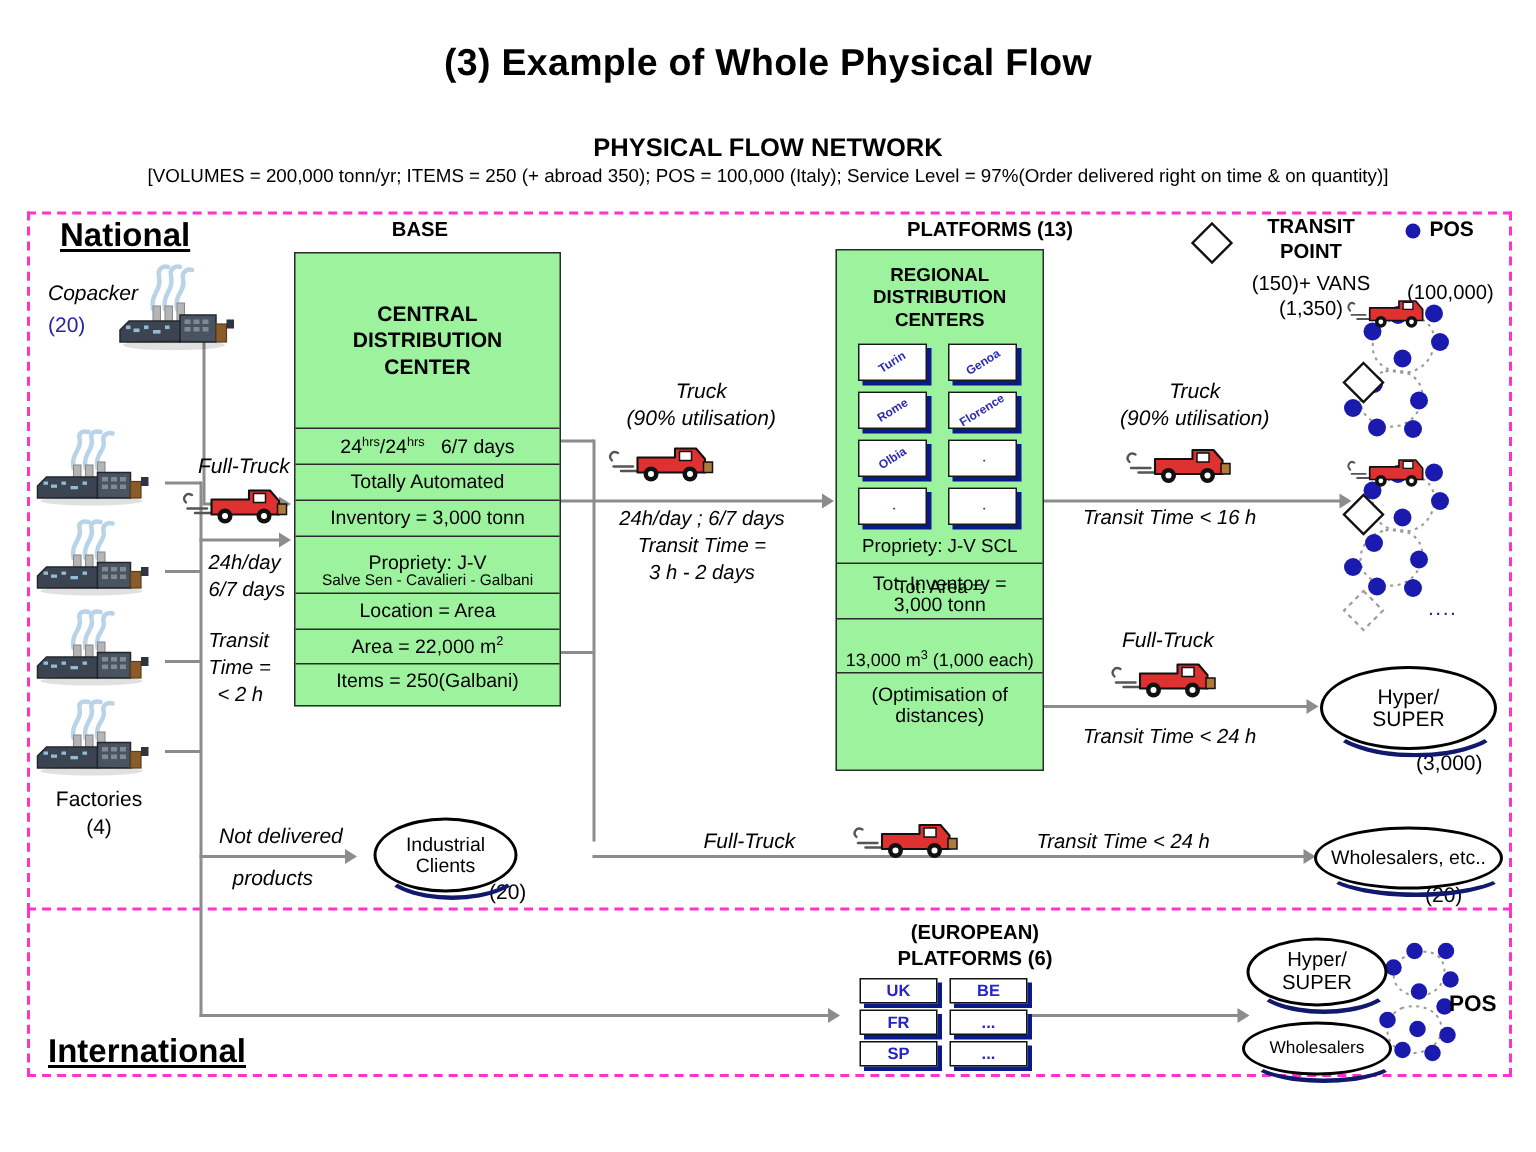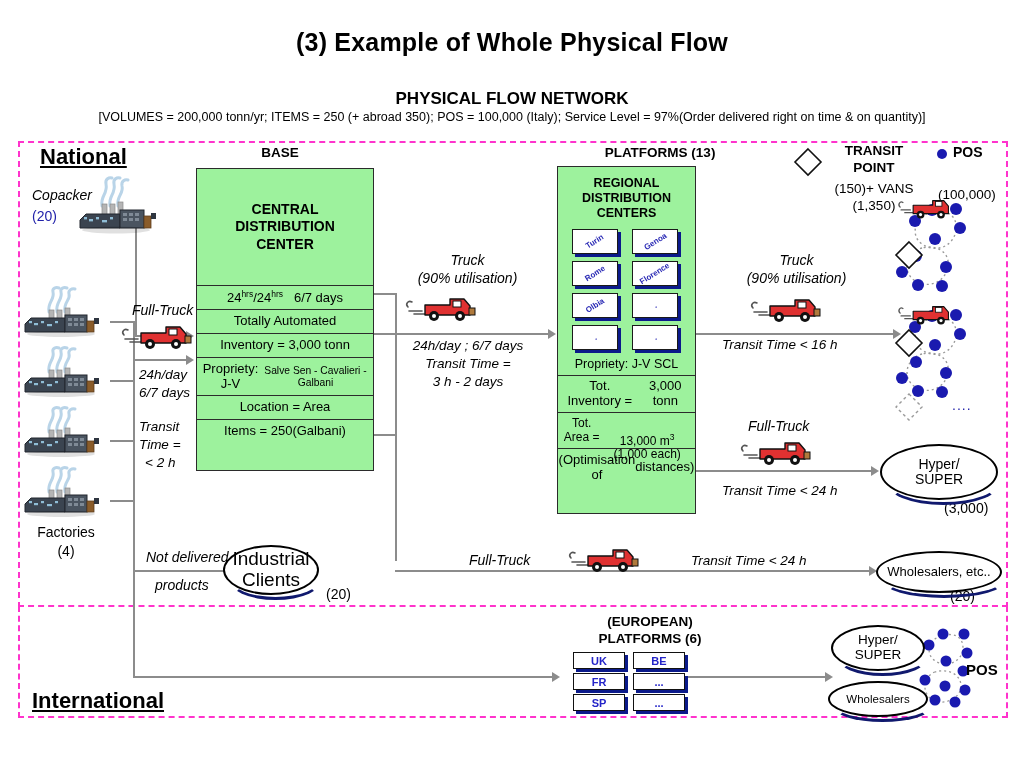--- a/index.html
+++ b/index.html
@@ -27,21 +27,21 @@
   .col-head{font-size:13.5px;font-weight:bold;text-align:center;}
   #head-base{left:205px;top:145px;width:150px;}
   #head-platforms{left:540px;top:145px;width:240px;}
   #head-eu{left:560px;top:614px;width:180px;line-height:1.25;}
 
   
   .gbox{background:#9df29d;border:1.6px solid #2b2b2b;box-sizing:border-box;}
   .grow{border-top:1.6px solid #2b2b2b;box-sizing:border-box;
         display:flex;align-items:center;justify-content:center;
         font-size:13px;line-height:1.12;text-align:center;padding:1px 3px;}
-  .grow.tall{}
+  .grow.tall{flex-direction:column;justify-content:flex-end;}
   .sub{font-size:10.3px;}
   sup{font-size:8.5px;vertical-align:super;}
 
   #cdc{left:196px;top:168px;width:178px;height:303px;}
   #cdc .title{height:116px;display:flex;align-items:center;justify-content:center;
        font-size:14px;font-weight:bold;line-height:1.25;text-align:center;}
 
   #rdc{left:557px;top:166px;width:139px;height:348px;}
   #rdc .title{height:46px;display:flex;align-items:center;justify-content:center;
        font-size:12.5px;font-weight:bold;line-height:1.2;text-align:center;padding-top:8px;}
@@ -324,20 +324,23 @@
   <div class="grow" style="height:24px;">
     <span><span>24</span><sup>hrs</sup>/<span>24</span><sup>hrs</sup>&nbsp;&nbsp;&nbsp;<span>6/7 days</span></span>
   </div>
   <div class="grow" style="height:24px;">Totally Automated</div>
   <div class="grow" style="height:24px;">Inventory = 3,000 tonn</div>
   <div class="grow tall" style="height:38px;">
     <div>Propriety: J-V</div>
     <div class="sub">Salve Sen - Cavalieri - Galbani</div>
   </div>
   <div class="grow" style="height:24px;">Location = Area</div>
+  <div class="grow" style="height:23px;">
+    <span><span>Area = 22,000 m</span><sup>2</sup></span>
+  </div>
   <div class="grow" style="height:24px;">Items = 250(Galbani)</div>
 </div>
 
 <div class="abs lbl it ctr" style="left:390px;top:252px;width:155px;font-size:14px;">
   <div>Truck</div>
   <div>(90% utilisation)</div>
 </div>
 <div class="abs" style="left:405px;top:294px;">
   <svg width="76" height="30" viewBox="0 0 76 30">
     <g stroke="#555" stroke-width="1.6" fill="none" stroke-linecap="round">
@@ -606,21 +609,21 @@
 <div class="abs lbl it" style="left:691px;top:553px;font-size:13.5px;">Transit Time &lt; 24 h</div>
 
 <div class="ellipse" style="left:876px;top:551px;width:122px;height:38px;font-size:13px;">
   <em>Wholesalers, etc..</em>
 </div>
 <div class="abs lbl" style="left:950px;top:588px;font-size:14px;">(20)</div>
 
 <div class="abs lbl it" style="left:146px;top:549px;font-size:14px;">Not delivered</div>
 <div class="abs lbl it" style="left:155px;top:577px;font-size:14px;">products</div>
 
-<div class="ellipse" style="left:223px;top:545px;width:92px;height:46px;font-size:19px;">
+<div class="ellipse" style="left:249px;top:545px;width:92px;height:46px;font-size:13px;">
   <div>
     <div>Industrial</div>
     <div>Clients</div>
   </div>
 </div>
 <div class="abs lbl" style="left:326px;top:586px;font-size:14px;">(20)</div>
 
 <div class="abs" style="left:573px;top:652px;width:110px;height:58px;">
   <div class="euchip" style="left:0px;top:0px;">
       <span>UK</span>

